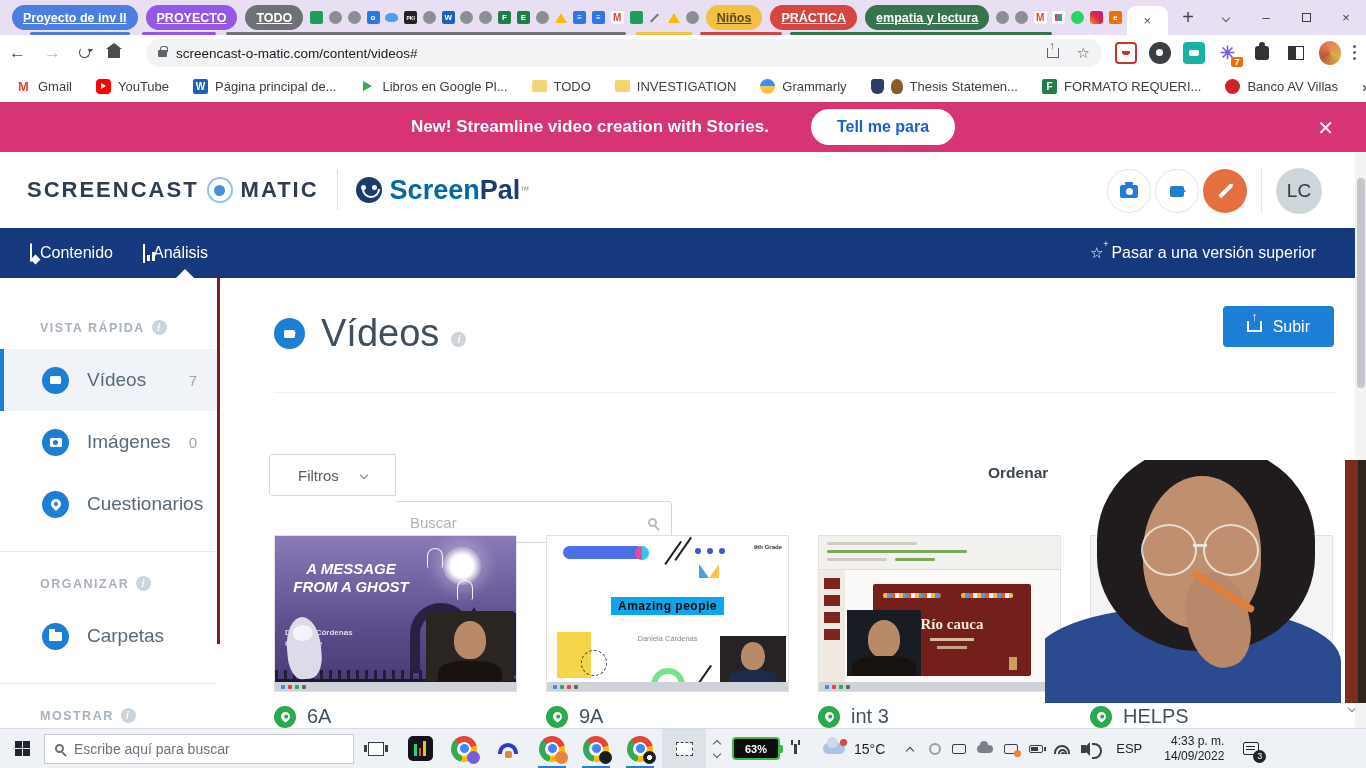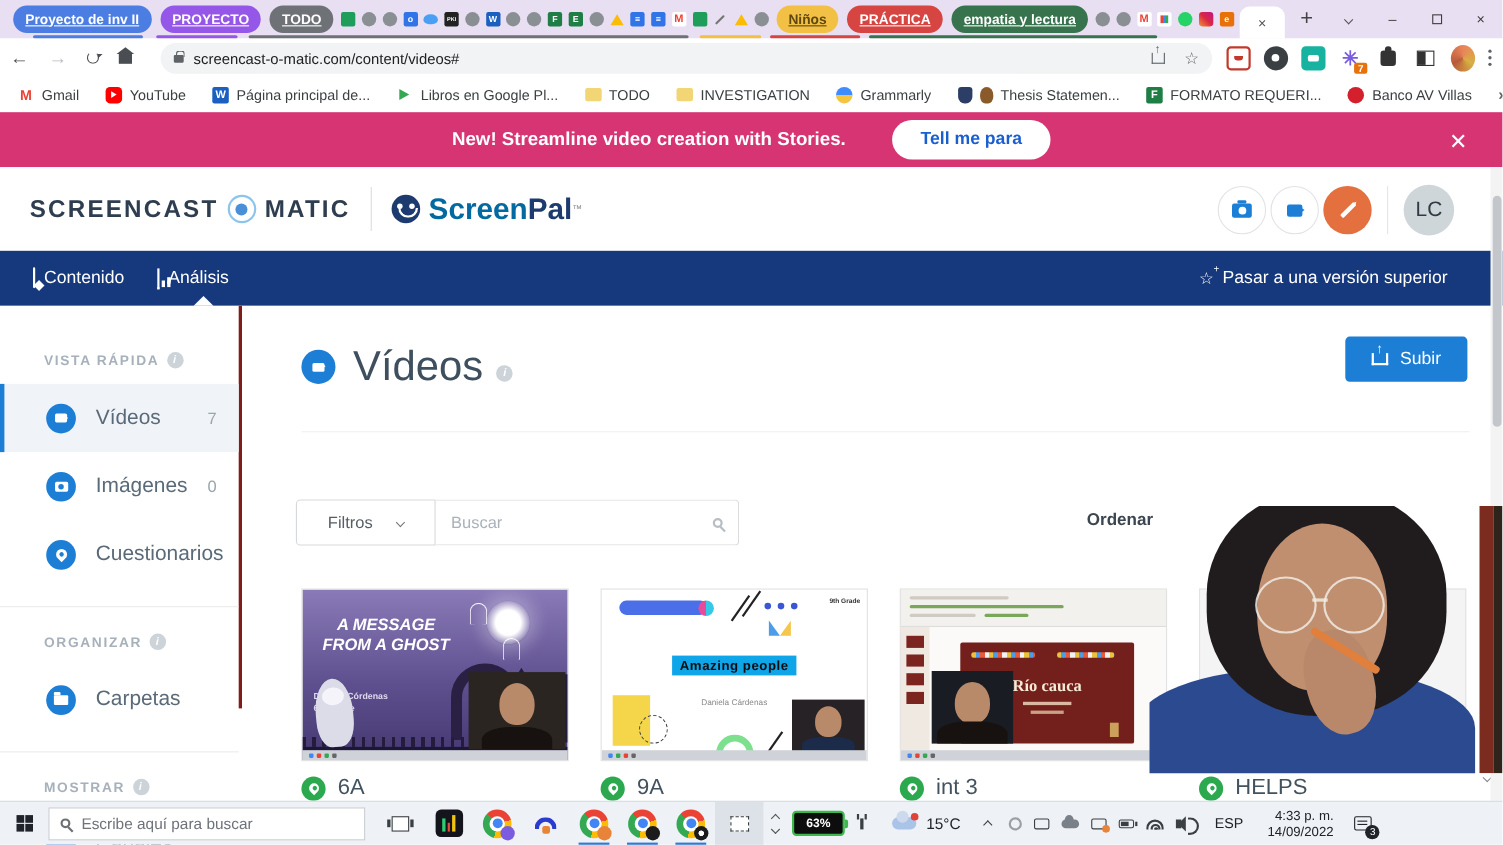--- a/index.html
+++ b/index.html
@@ -167,21 +167,21 @@
   .page-title { font-size:38px; font-weight:300; color:#3f4f5e; }
   .title-info { margin-left:12px; margin-top:12px; }
   .subir-btn { position:absolute; right:32px; top:28px; height:41px; background:#1d7ed6; color:#fff; border:none; border-radius:4px; font-size:16px; padding:0 24px; display:flex; align-items:center; }
   .upl-ic { position:relative; width:15px; height:11px; border:2px solid #fff; border-top:none; margin-right:11px; }
   .upl-ic::after { content:"↑"; position:absolute; left:2.5px; top:-11px; font-size:12px; font-weight:bold; color:#fff; }
   .content-hr { position:absolute; left:53px; right:30px; top:114px; border-top:1px solid #eef0f2; }
   .filter-row { position:absolute; left:48px; top:176px; display:flex; }
   .filtros-box { width:127px; height:42px; border:1px solid #d6d9dc; border-radius:4px 0 0 4px; display:flex; align-items:center; padding:0 28px; background:#fff; }
   .filtros-label { font-size:15px; color:#555e66; }
   .filtros-box .chev { margin-left:auto; border-color:#777; }
-  .search-box { width:276px; height:42px; border:1px solid #d6d9dc; border-left:none; border-radius:0 4px 4px 0; display:flex; align-items:center; padding:0 14px; }
+  .search-box { width:276px; height:42px; border:1px solid #d6d9dc; border-left:none; border-radius:0 4px 4px 0; display:flex; align-items:center; padding:0 14px;margin-top:47px; }
   .search-box input { border:none; outline:none; font-size:15px; color:#333; width:210px; font-family:"Liberation Sans",sans-serif; }
   .search-box input::placeholder { color:#aab2b9; }
   .mag-ic { width:9px; height:9px; border:2px solid #b6bdc3; border-radius:50%; position:relative; margin-left:auto; }
   .mag-ic::after { content:""; position:absolute; right:-5px; bottom:-4px; width:6px; height:2px; background:#b6bdc3; transform:rotate(45deg); }
   .ordenar-label { position:absolute; left:767px; top:186px; font-size:15.5px; font-weight:bold; color:#3c4650; }
   .cards { position:absolute; left:53px; top:257px; display:flex; gap:29px; }
   .card { width:243px; }
   .thumb { width:243px; height:157px; border:1px solid #e2e2e2; position:relative; overflow:hidden; background:#f4f4f4; }
   .caption { margin-top:13px; display:flex; align-items:center; }
   .gpin { width:22px; height:22px; border-radius:50%; background:#2ca94f; display:flex; align-items:center; justify-content:center; margin-right:11px; flex-shrink:0; }
@@ -260,21 +260,21 @@
 
   
   .scrollbar { position:absolute; right:0; top:152px; width:11px; height:576px; background:#f3f3f3; z-index:30; }
   .scroll-thumb { position:absolute; left:1.5px; top:26px; width:8px; height:210px; background:#c3c7cb; border-radius:4px; }
 
   
   .taskbar { position:absolute; left:0; top:728px; width:1366px; height:40px; background:#eef1f5; border-top:1px solid #d8dbdf; display:flex; align-items:center; z-index:60; }
   .tk-start { width:44px; height:40px; display:flex; align-items:center; justify-content:center; }
   .win-logo { width:15px; height:15px; display:grid; grid-template-columns:7px 7px; grid-template-rows:7px 7px; gap:1px; }
   .win-logo i { background:#20242a; }
-  .tk-search { width:288px; height:30px; background:#fff; border:1px solid #c9cdd2; display:flex; align-items:center; padding:0 10px; margin-right:10px; }
+  .tk-search { width:310px; height:30px; background:#fff; border:1px solid #c9cdd2; display:flex; align-items:center; padding:0 10px; margin-right:0; }
   .tk-search .mag-ic { margin:0 10px 0 0; border-color:#6b7075; }
   .tk-search .mag-ic::after { background:#6b7075; }
   .tk-search input { border:none; outline:none; font-size:14px; width:220px; color:#444; background:transparent; font-family:"Liberation Sans",sans-serif; }
   .tk-search input::placeholder { color:#6e737a; }
   .tk-btn { width:44px; height:40px; display:flex; align-items:center; justify-content:center; position:relative; }
   .tk-btn.running::after { content:""; position:absolute; left:8px; right:8px; bottom:0; height:3px; background:#2b7cd3; }
   .tk-btn.activeapp { background:#dde2e9; }
   .taskview-ic { width:16px; height:14px; border:1.6px solid #3a3f44; position:relative; background:#fff; }
   .taskview-ic::before { content:""; position:absolute; left:-5px; top:2px; width:2.5px; height:7px; background:#3a3f44; box-shadow:21px 0 0 #3a3f44; }
   .music-ic { width:25px; height:25px; border-radius:5px; background:#14141c; display:flex; align-items:flex-end; justify-content:center; gap:2px; padding-bottom:5px; }

